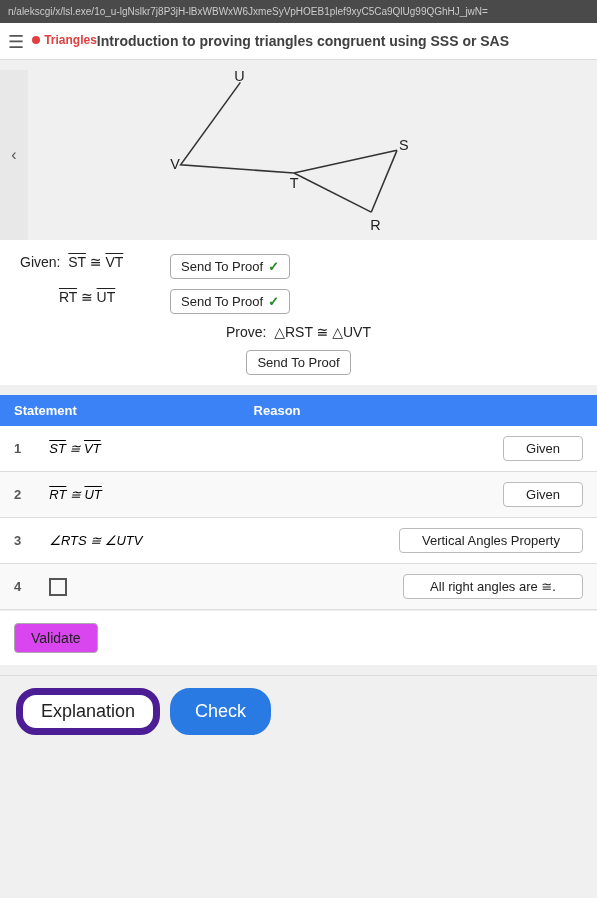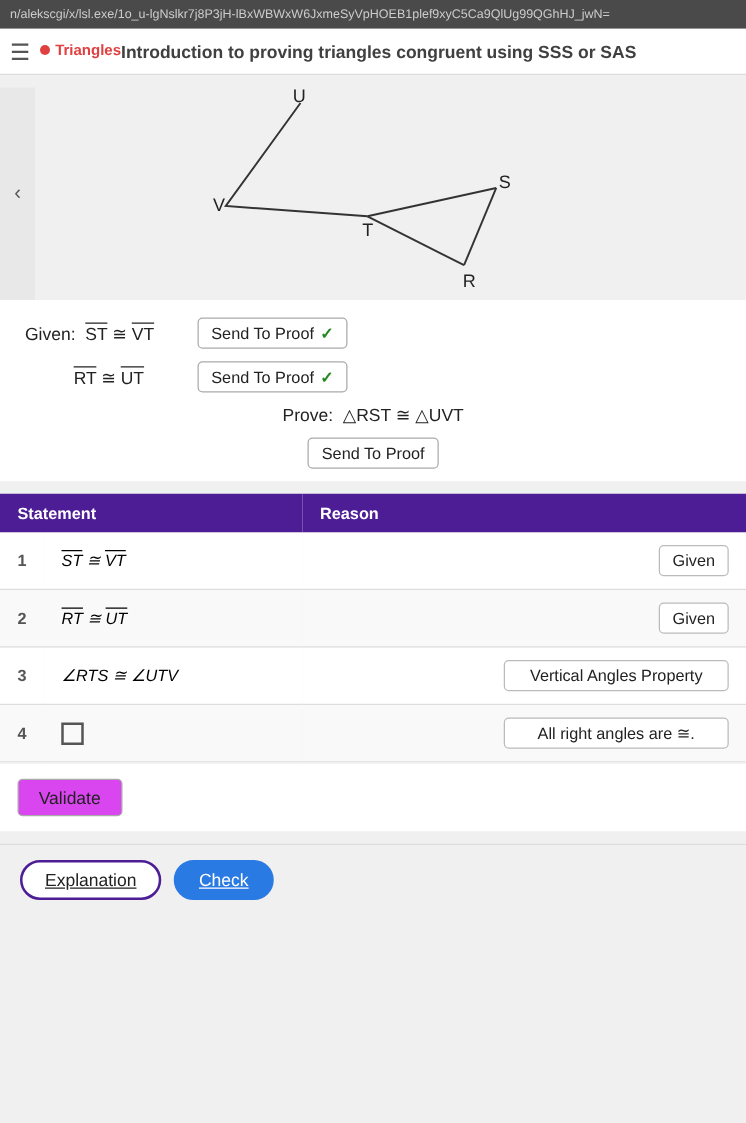--- a/index.html
+++ b/index.html
@@ -91,22 +91,21 @@
       height: 100%;
     }
 
     
     .given-section {
       padding: 14px 20px 10px 20px;
       background: #fff;
     }
     .given-row {
       display: flex;
-      align-items: center;
-      gap: 8px;
+      gap: 20px;
       margin-bottom: 10px;
     }
     .given-label {
       font-size: 14px;
       color: #222;
       min-width: 130px;
     }
     .overline {
       text-decoration: overline;
     }
@@ -148,21 +147,21 @@
     }
 
     
     .proof-table {
       width: 100%;
       border-collapse: collapse;
       margin-top: 10px;
       font-size: 13px;
     }
     .proof-table thead tr {
-      background: #4c1d95;
+      background: #3b82f6;
       color: #fff;
     }
     .proof-table thead th {
       padding: 8px 14px;
       text-align: left;
       font-weight: 600;
       font-size: 13px;
     }
     .proof-table tbody tr {
       border-bottom: 1px solid #ddd;
@@ -183,21 +182,21 @@
     .statement-cell {
       font-style: italic;
     }
     .reason-cell {
       text-align: right;
     }
     .reason-box {
       display: inline-block;
       border: 1px solid #bbb;
       border-radius: 4px;
-      padding: 4px 10px;
+      padding: 4px 22px;
       background: #fff;
       font-size: 13px;
       color: #222;
     }
     .reason-box.wide {
       min-width: 180px;
       text-align: center;
     }
     
     .statement-checkbox {
@@ -227,28 +226,27 @@
     .footer {
       background: #f0f0f0;
       padding: 12px 16px;
       display: flex;
       gap: 10px;
       align-items: center;
       border-top: 1px solid #ddd;
       margin-top: 10px;
     }
     .footer-btn {
-      border: 2px solid #4c1d95;
+      border: 7px solid #4c1d95;
       border-radius: 20px;
       padding: 6px 18px;
-      font-size: 14px;
-      background: #fff;
-      cursor: pointer;
-      color: #222;
-      text-decoration: underline;
+      font-size: 18px;
+      background: #fff;
+      cursor: pointer;
+      color: #222;
     }
     .footer-btn.primary {
       background: #2a7ae4;
       color: #fff;
       border-color: #2a7ae4;
     }
   </style>
 </head>
 <body>
 

